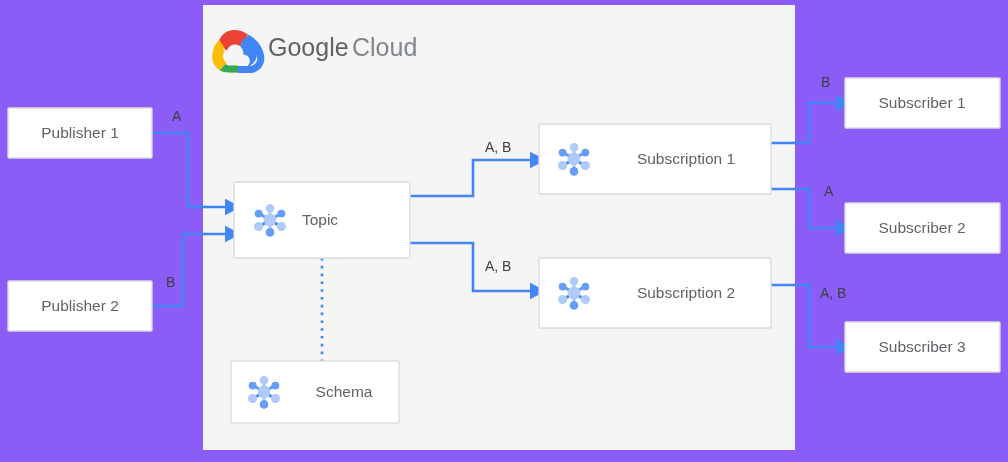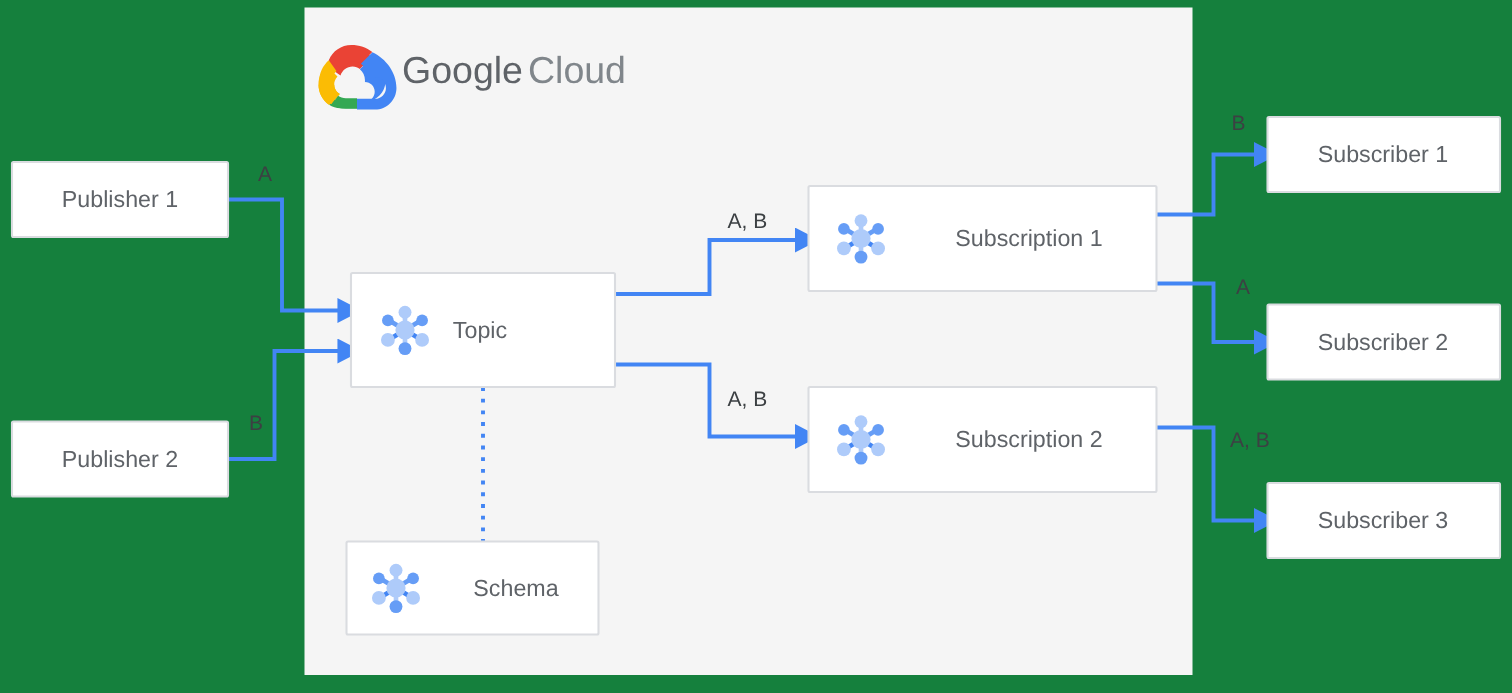--- a/index.html
+++ b/index.html
@@ -8,21 +8,21 @@
     padding: 0;
     background: #ffffff;
   }
   body {
     font-family: "Liberation Sans", sans-serif;
   }
   #diagram-root {
     position: relative;
     width: 1008px;
     height: 462px;
-    background: #15803d;
+    background: #8b5cf6;
     overflow: hidden;
   }
   #diagram-svg {
     position: absolute;
     left: 0;
     top: 0;
     display: block;
   }
   .node-box {
     fill: #ffffff;

